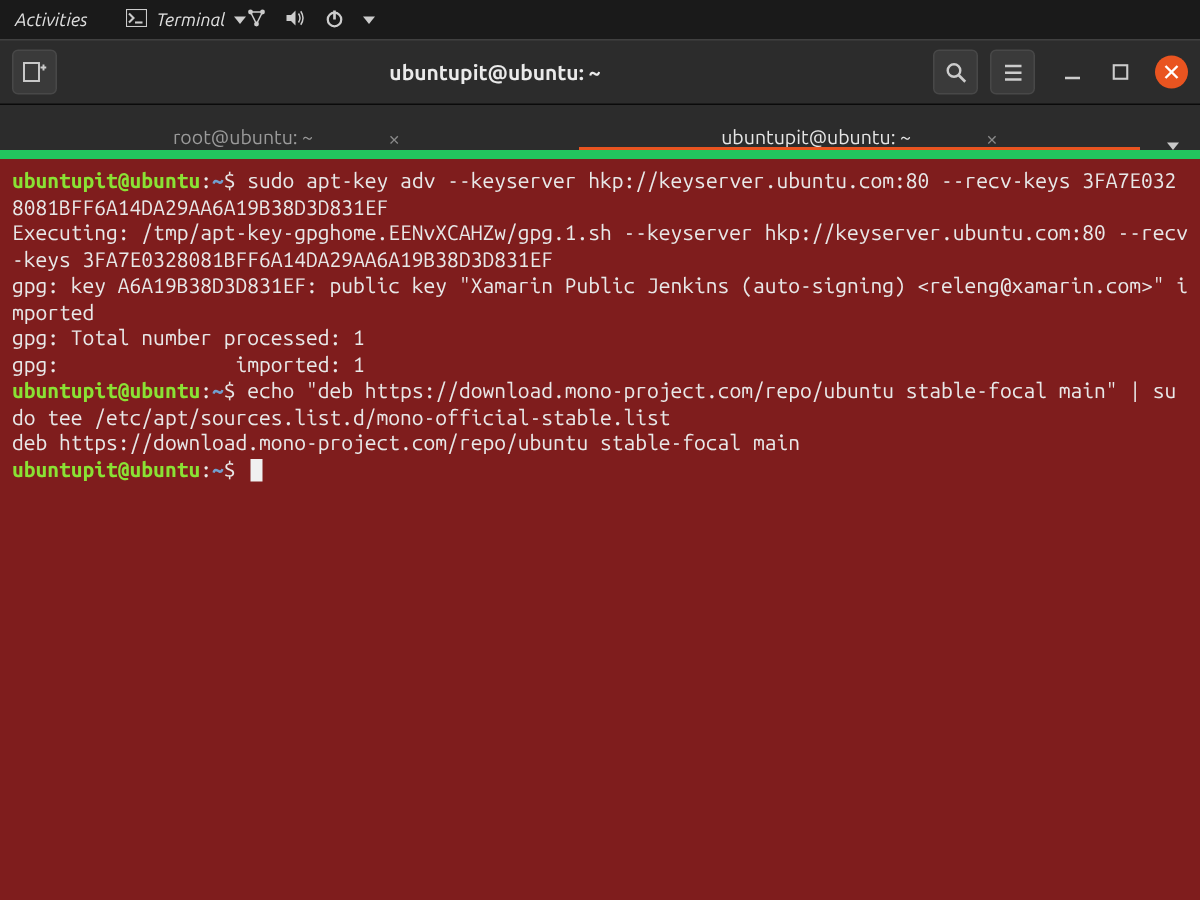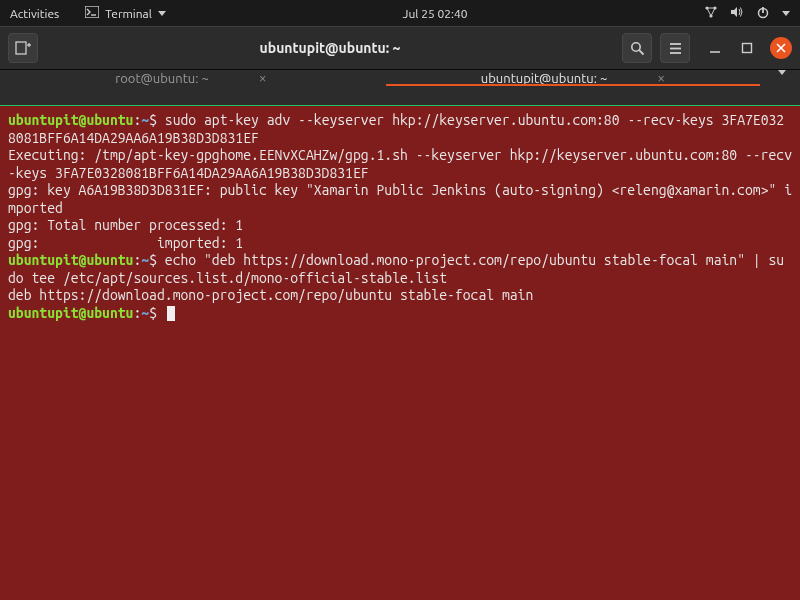--- a/index.html
+++ b/index.html
@@ -16,20 +16,21 @@
 
     
     .top-bar {
       height: 26px;
       background: #1a1a1a;
       display: flex;
       align-items: center;
       padding: 0 10px;
       color: #e0e0e0;
       font-size: 12px;
+      font-style: italic;
     }
     .top-bar .left { display: flex; align-items: center; gap: 14px; }
     .top-bar .center { flex: 1; text-align: center; }
     .top-bar .right { display: flex; align-items: center; gap: 12px; }
     .app-menu { display: inline-flex; align-items: center; gap: 6px; padding-left: 12px; }
 
     
     .header-bar {
       height: 44px;
       background: #2c2c2c;
@@ -85,22 +86,22 @@
       justify-content: center;
       font-size: 11px;
       cursor: pointer;
     }
 
     
     .tab-bar {
       height: 36px;
       background: #2c2c2c;
       display: flex;
-      align-items: flex-start;
-      border-bottom: 1px solid #22c55e;
+      align-items: flex-end;
+      border-bottom: 6px solid #22c55e;
     }
     .tab {
       flex: 1;
       display: flex;
       align-items: center;
       justify-content: center;
       gap: 50px;
       color: #9a9a9a;
       cursor: pointer;
       position: relative;
@@ -182,21 +183,20 @@
         <svg width="14" height="12" viewBox="0 0 14 12">
             <rect x="0" y="0" width="14" height="12" fill="none" stroke="#ccc" stroke-width="1.4"></rect>
             <path d="M2 3 L5 6 L2 9" stroke="#ccc" stroke-width="1.4" fill="none"></path>
             <line x1="6" y1="9" x2="11" y2="9" stroke="#ccc" stroke-width="1.4"></line>
           </svg>
       </span>
       <span>Terminal</span>
       <span class="tri-down"></span>
     </span>
   </div>
-  <div class="center">Jul 25  02:40</div>
   <div class="right">
     <span>
       <svg width="14" height="14" viewBox="0 0 14 14">
           <circle cx="3" cy="3" r="1.6" fill="#ccc"></circle>
           <circle cx="11" cy="3" r="1.6" fill="#ccc"></circle>
           <circle cx="7" cy="11" r="1.6" fill="#ccc"></circle>
           <line x1="3" y1="3" x2="11" y2="3" stroke="#ccc"></line>
           <line x1="3" y1="3" x2="7" y2="11" stroke="#ccc"></line>
           <line x1="11" y1="3" x2="7" y2="11" stroke="#ccc"></line>
         </svg>

